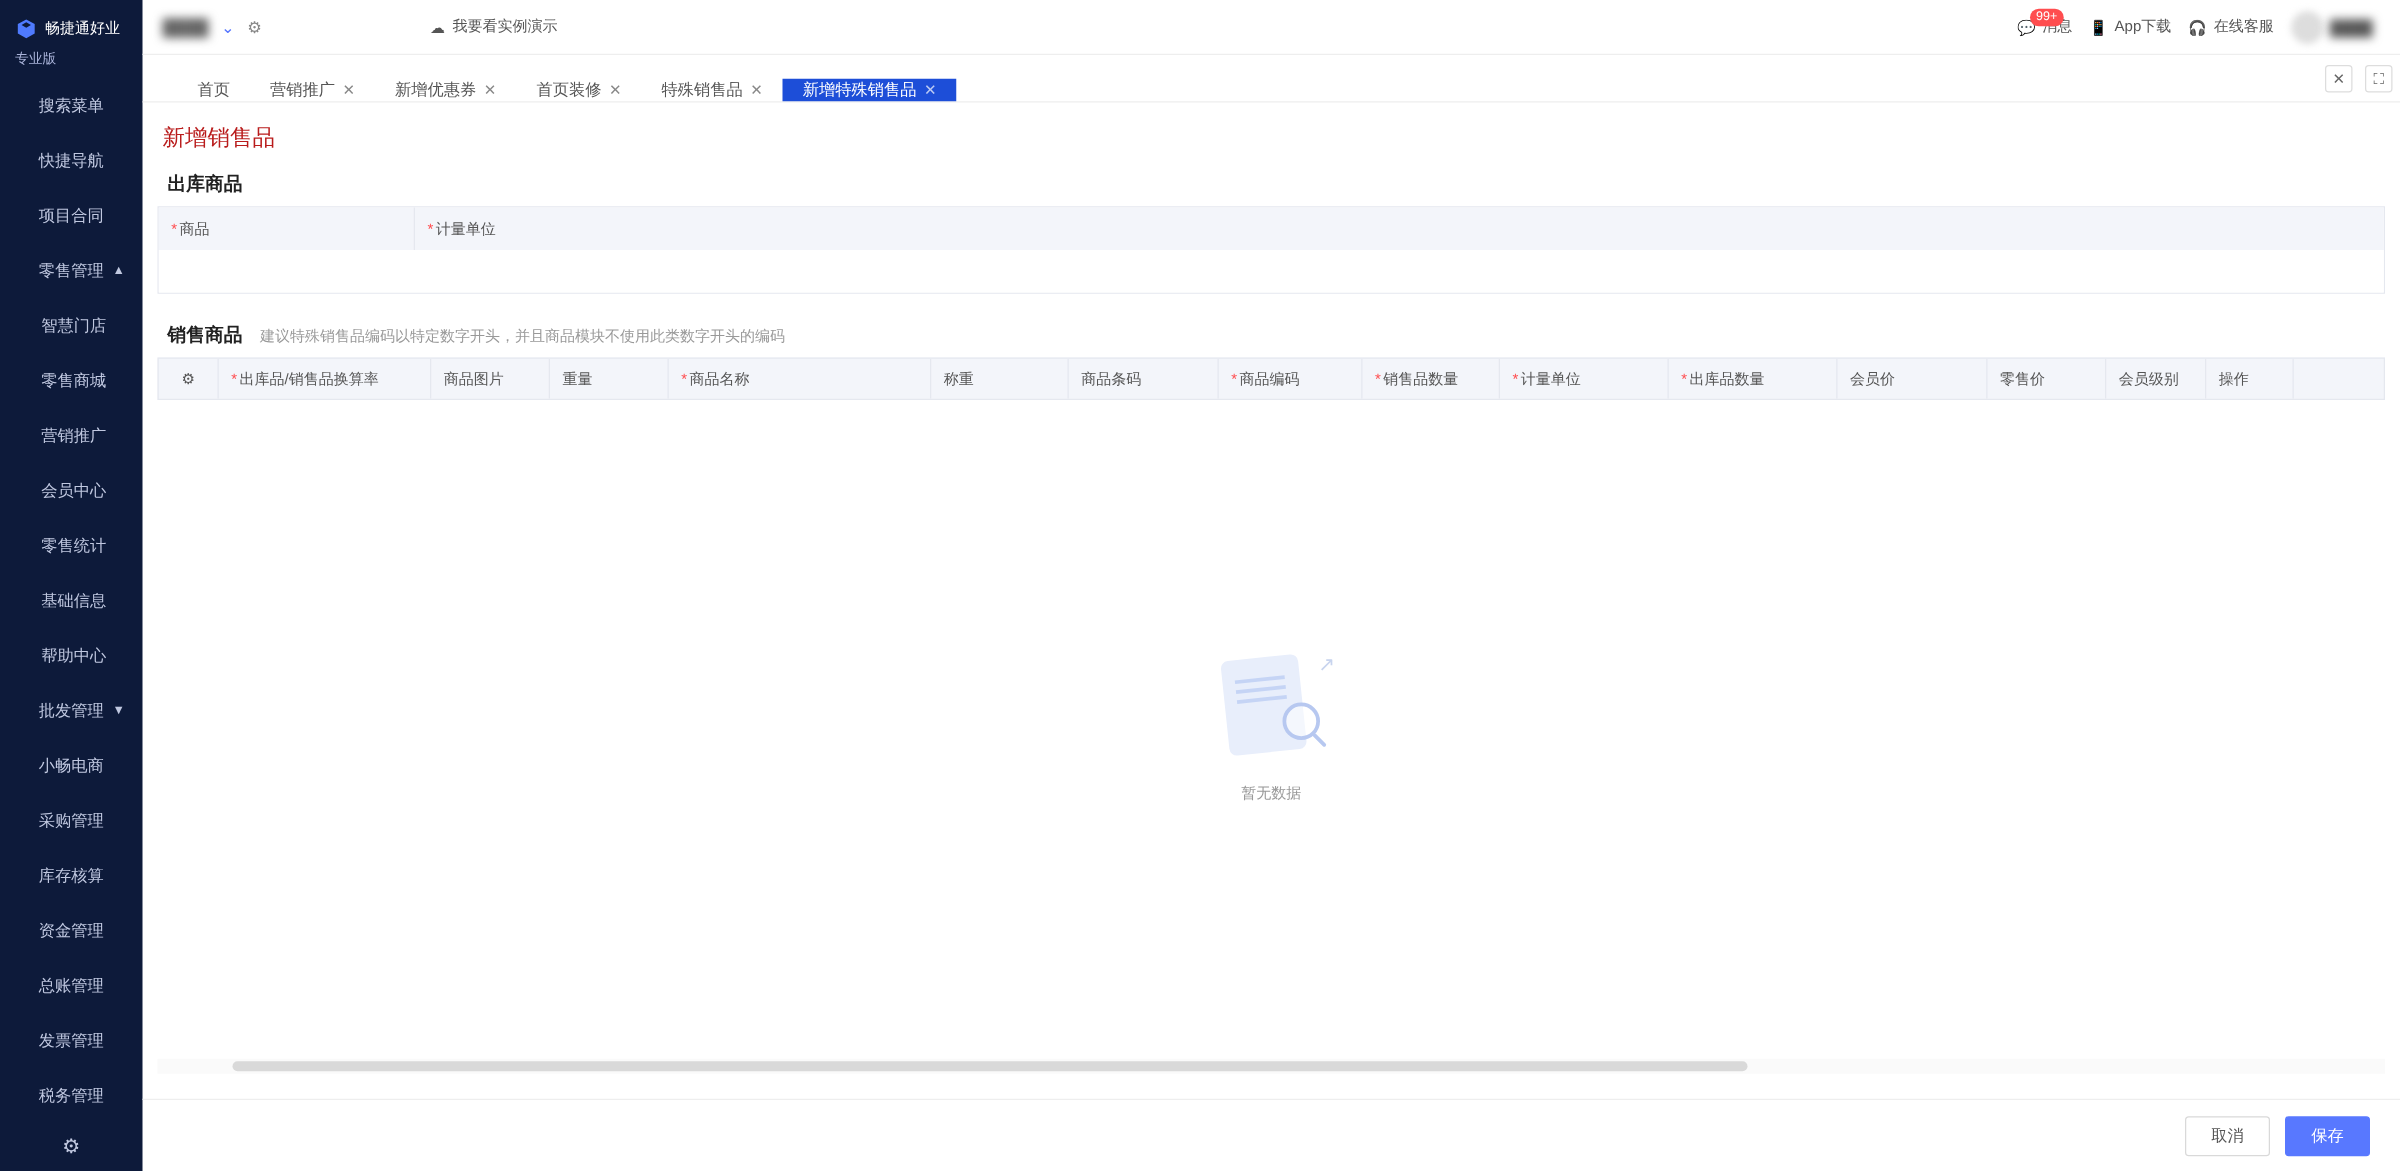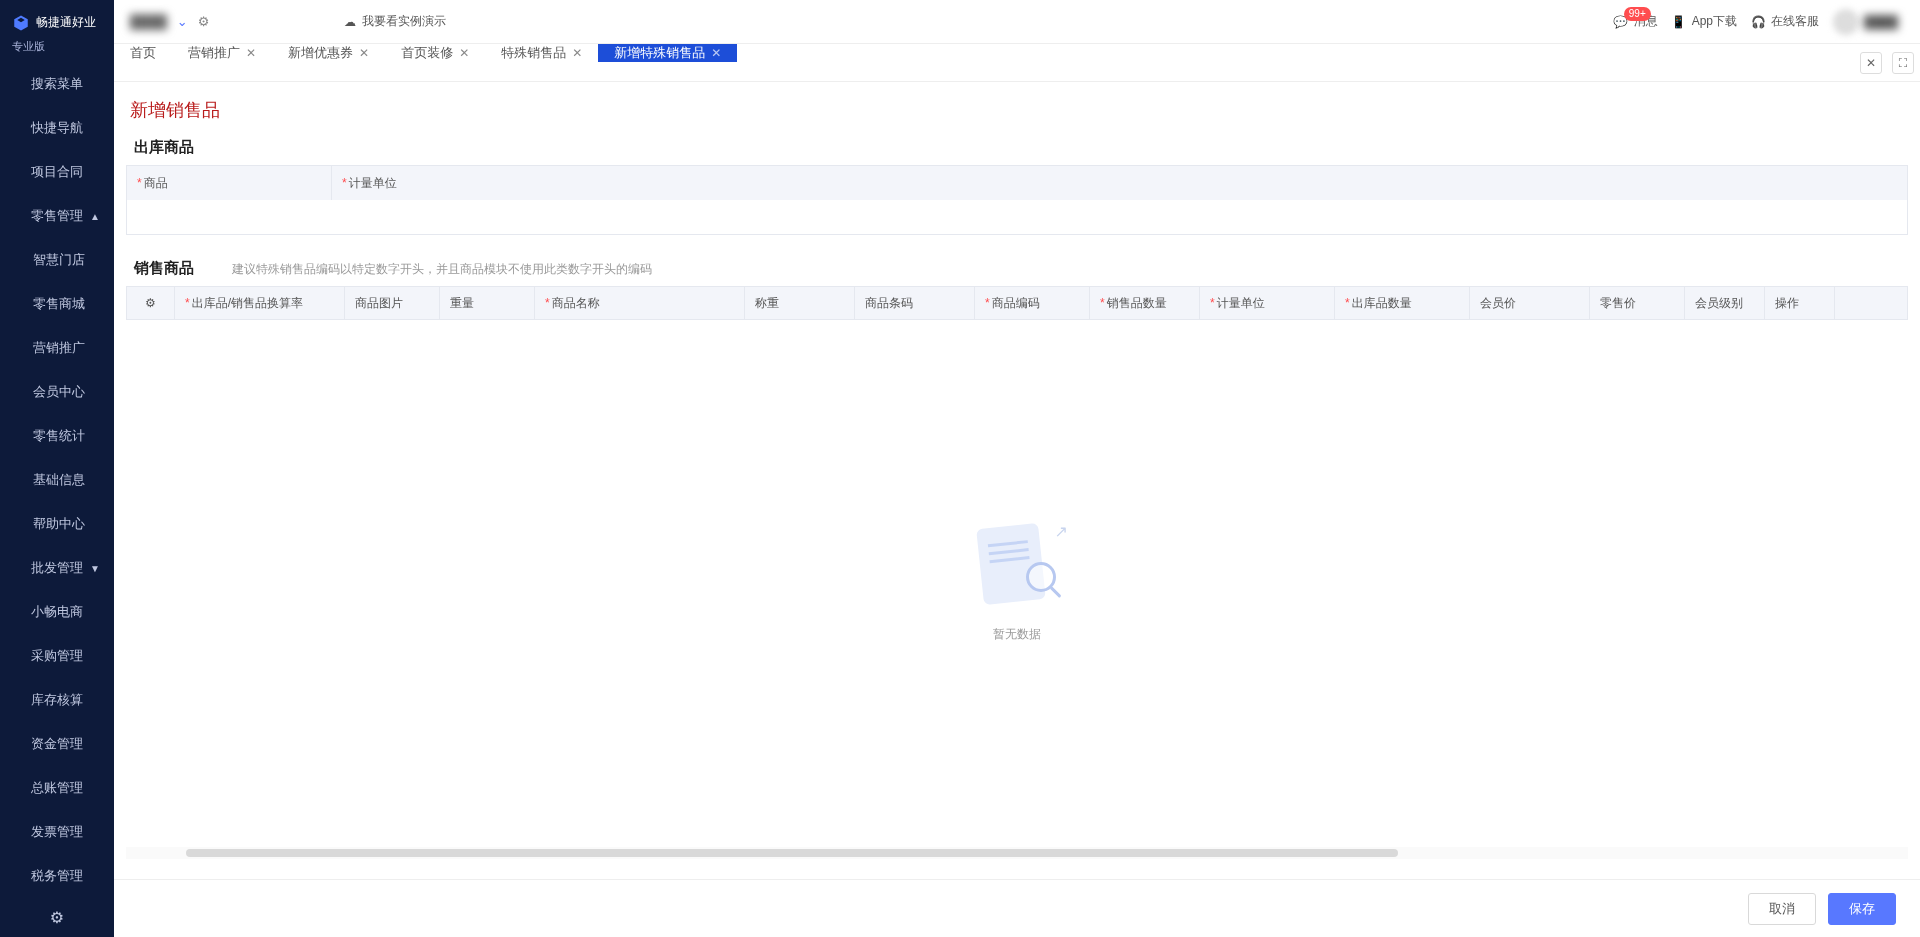--- a/index.html
+++ b/index.html
@@ -25,35 +25,35 @@
   .org-selector { display:flex; align-items:center; gap:10px; min-width:200px; color:#666;}
   .org-name { filter: blur(4px); }
   .hdr-demo { display:flex; align-items:center; gap:6px; color:#555; cursor:pointer; font-size:12px;}
   .hdr-spacer { flex:1; }
   .hdr-action { display:flex; align-items:center; gap:5px; font-size:12px; color:#555; cursor:pointer; position:relative;}
   .badge { position:absolute; top:-6px; left:10px; background:#ff4d4f; color:#fff; border-radius:8px; padding:0 5px; font-size:10px; line-height:14px;}
   .avatar { width:26px; height:26px; border-radius:50%; background:#ddd; filter: blur(3px);}
   .username { filter: blur(4px); min-width:40px;}
   
   
-  .tabs { height: 38px; display:flex; align-items:flex-start; border-bottom:1px solid #eee; position:relative;}
+  .tabs { height: 38px; display:flex; align-items:flex-end; border-bottom:1px solid #eee; position:relative;padding-left:28px;}
   .tab { display:flex; align-items:center; padding:0 16px; font-size:13px; color:#555; cursor:pointer; gap:6px;}
   .tab.active { background:#1d4ed8; color:#fff; }
   .tab-close { font-size:12px; opacity:.7; }
   .tabs-right { position:absolute; right:6px; top:0; height:100%; display:flex; align-items:center; gap:10px;}
   .tabs-right span { width:22px; height:22px; display:flex; align-items:center; justify-content:center; border:1px solid #ddd; border-radius:3px; cursor:pointer; font-size:12px; color:#666;}
   
   
   .content { flex:1; padding:12px 12px 0 12px; display:flex; flex-direction:column; min-height:0;}
   .page-title { font-size:18px; color:#b91c1c; padding:4px 0 12px 4px;}
   
   .section { background:#fff; margin-bottom:20px;}
   .section-header { display:flex; align-items:baseline; gap:14px; padding:4px 0 8px 8px;}
   .section-title { font-size:15px; font-weight:600; color:#222;}
-  .section-hint { font-size:12px; color:#999;margin-left:24px;}
+  .section-hint { font-size:12px; color:#999;}
   
   .outbound-table { border:1px solid #e5e8ef; }
   .outbound-head { display:flex; background:#f3f5fa; height:34px;}
   .out-col { display:flex; align-items:center; padding:0 10px; font-size:12px; color:#555; border-right:1px solid #e5e8ef;}
   .out-col:last-child { border-right:none;}
   .out-col .req { color:#ff4d4f; margin-right:2px;}
   .out-col-1 { width:205px;}
   .out-col-2 { flex:1;}
   .outbound-body { height:34px; background:#fff;}
   

